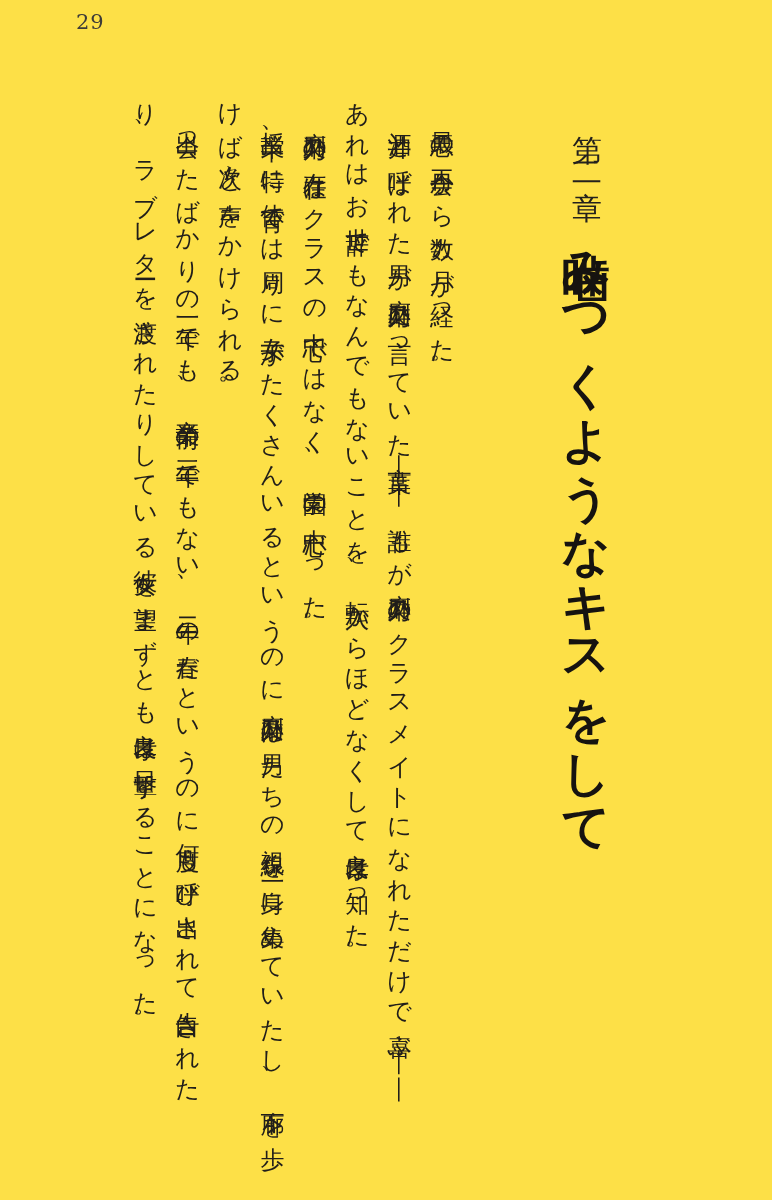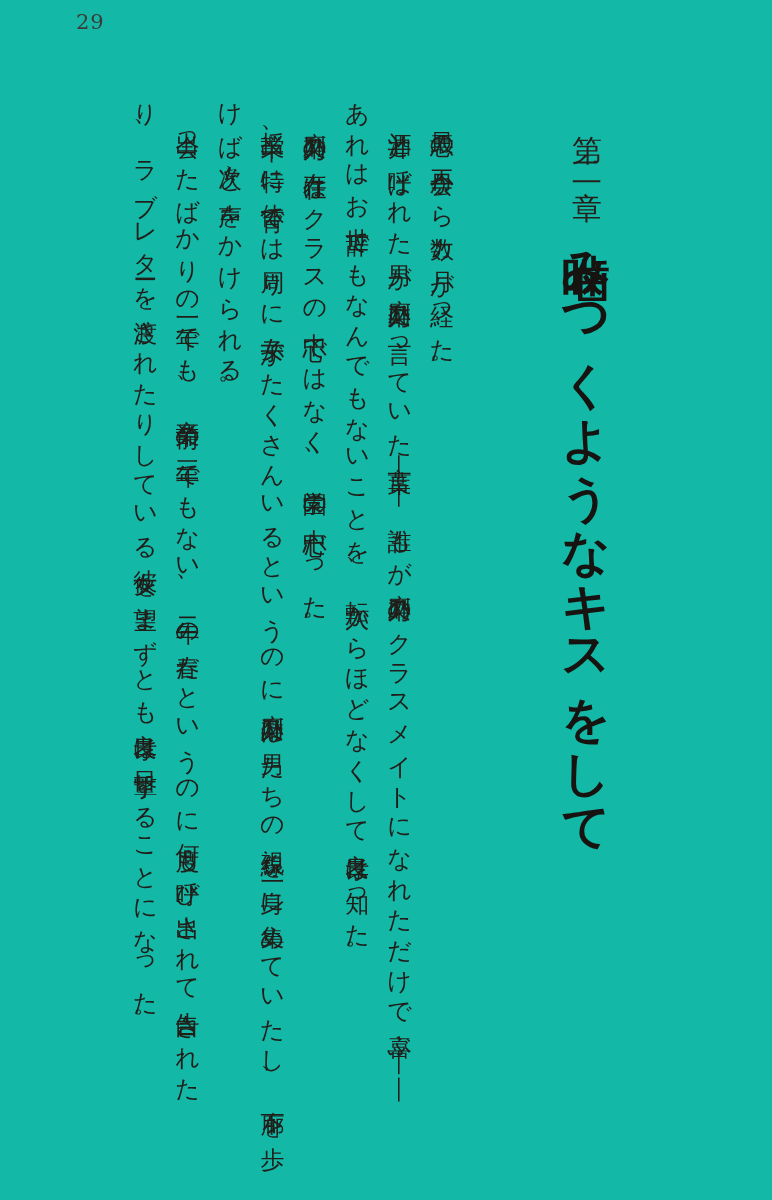--- a/index.html
+++ b/index.html
@@ -4,21 +4,21 @@
 <style>
   html, body {
     margin: 0;
     padding: 0;
     background: #fcfcfa;
   }
   .page {
     position: relative;
     width: 772px;
     height: 1200px;
-    background: #14b8a6;
+    background: #fde047;
     overflow: hidden;
     font-family: "DejaVu Serif", "Liberation Serif", serif;
   }
   .page-number {
     position: absolute;
     top: 10px;
     left: 76px;
     font-size: 21px;
     letter-spacing: 1px;
     color: #3d3b38;

